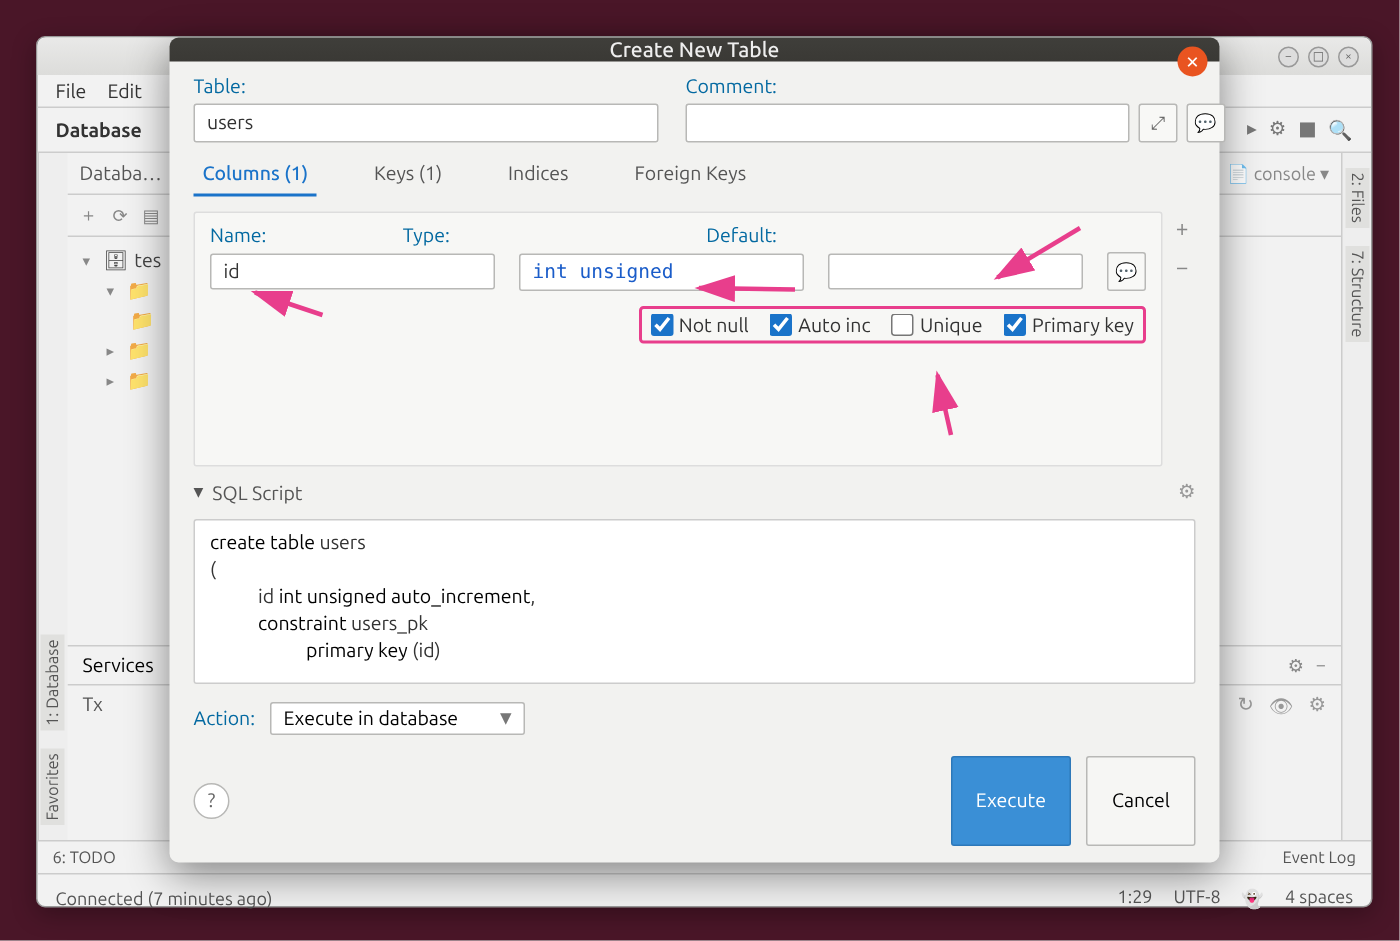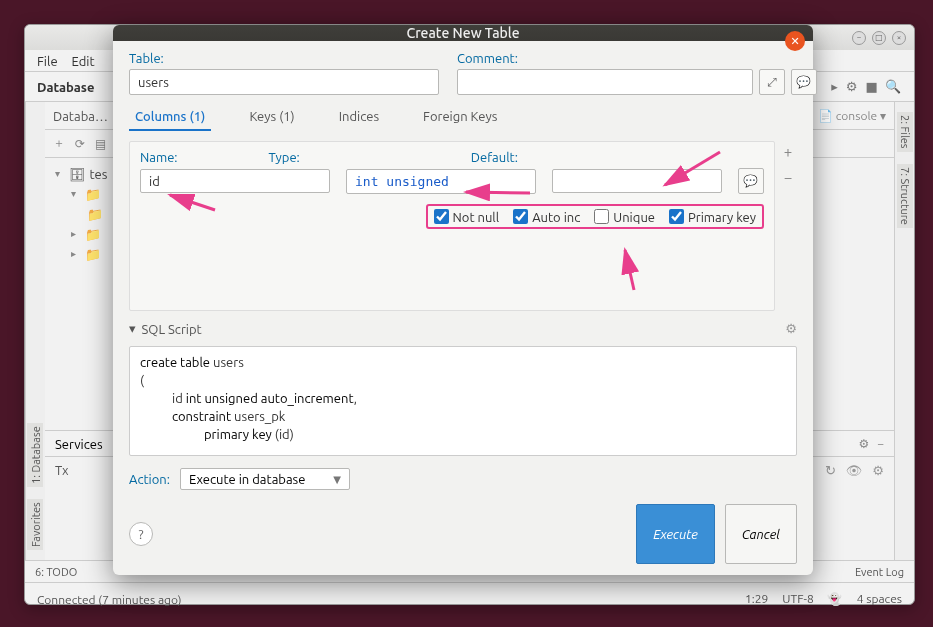--- a/index.html
+++ b/index.html
@@ -78,21 +78,21 @@
 .ident{ color:#333;}
 
 .action-row{ display:flex; align-items:center; gap:10px; padding:6px 0 0 0;}
 .action-row .label{ font-size:13px;}
 .combo{ border:1px solid #b8b8b6; background:#fff; border-radius:2px; padding:3px 8px; font-size:13px; width:170px; display:flex; justify-content:space-between; align-items:center; cursor:pointer;}
 .combo .arr{ font-size:10px; color:#777;}
 
 .dlg-footer{ display:flex; align-items:center; gap:10px; padding-top:8px;}
 .help-btn{ width:24px; height:24px; border:1px solid #b8b8b6; border-radius:12px; background:#fff; display:flex; align-items:center; justify-content:center; font-size:13px; color:#666; cursor:pointer;}
 .spacer{ flex:1;}
-.btn{ padding:22px 16px; font-size:13px; border-radius:2px; border:1px solid #b8b8b6; background:#f6f6f4; cursor:pointer;font-style:italic;}
+.btn{ padding:22px 16px; font-size:13px; border-radius:2px; border:1px solid #b8b8b6; background:#f6f6f4; cursor:pointer;}
 .btn.primary{ background:#3a8fd6; border-color:#2d78b9; color:#fff;}
 </style>
 </head>
 <body>
 
 <div class="bg-window">
   <div class="bg-titlebar">
     <div class="win-btn">−</div>
     <div class="win-btn">□</div>
     <div class="win-btn">×</div>

